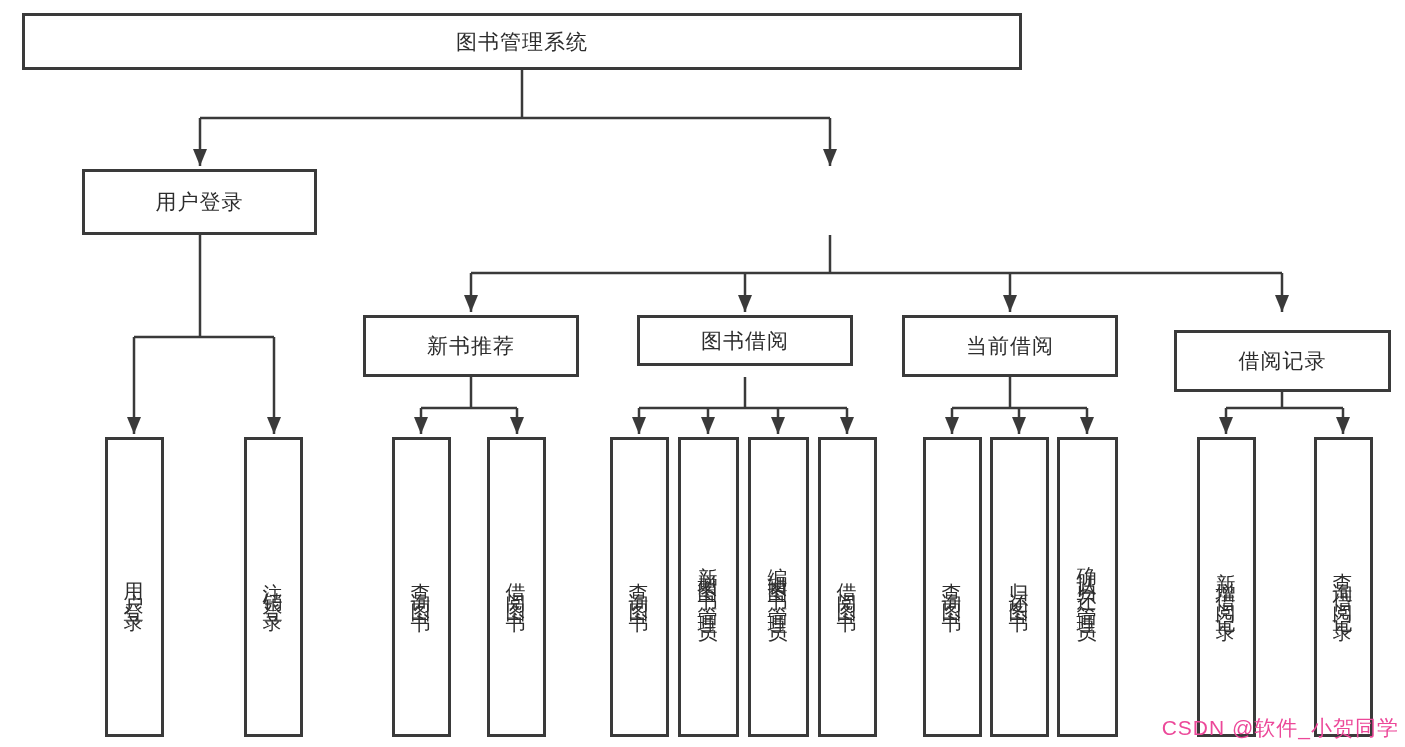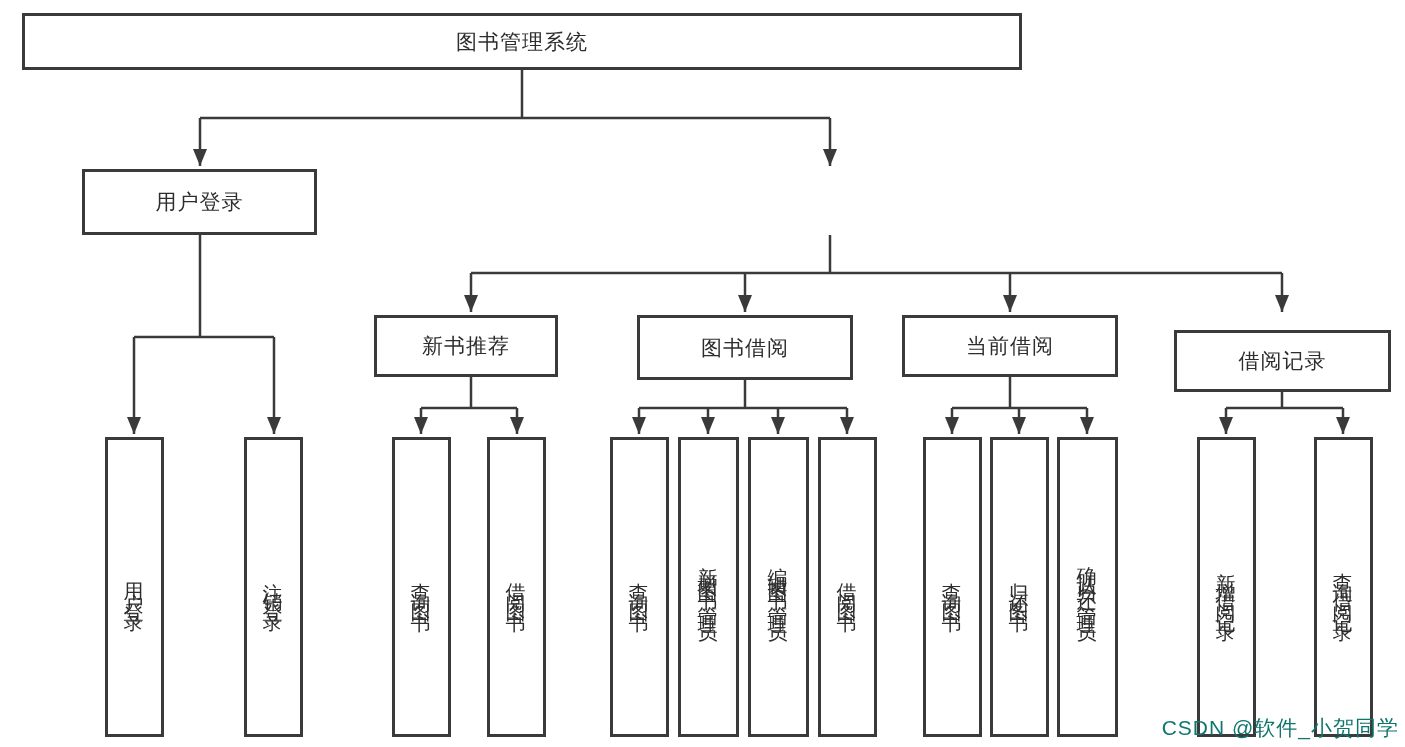--- a/index.html
+++ b/index.html
@@ -36,21 +36,21 @@
   }
   .vtext.long{letter-spacing:8px;font-size:20px;}
   #edges{position:absolute;left:0;top:0;z-index:1;}
   .box{z-index:2;}
   #watermark{
     position:absolute;
     right:6px;
     bottom:5px;
     z-index:3;
     font-size:21px;
-    color:#0f766e;
+    color:#ec4899;
     letter-spacing:1px;
   }
 </style>
 </head>
 <body>
 
 <div id="canvas">
 
   <svg id="edges" width="1405" height="747" viewBox="0 0 1405 747">
     <defs>
@@ -103,24 +103,24 @@
   </svg>
 
   <div class="box" style="left:22px;top:13px;width:1000px;height:57px;">
     <span class="hlabel">图书管理系统</span>
   </div>
 
   <div class="box" style="left:82px;top:169px;width:235px;height:66px;">
     <span class="hlabel">用户登录</span>
   </div>
 
-  <div class="box" style="left:374px;top:315px;width:184px;height:62px;">
+  <div class="box" style="left:363px;top:315px;width:216px;height:62px;">
     <span class="hlabel">新书推荐</span>
   </div>
-  <div class="box" style="left:637px;top:315px;width:216px;height:65px;">
+  <div class="box" style="left:637px;top:315px;width:216px;height:51px;">
     <span class="hlabel">图书借阅</span>
   </div>
   <div class="box" style="left:902px;top:315px;width:216px;height:62px;text-align:right;">
     <span class="hlabel">当前借阅</span>
   </div>
   <div class="box" style="left:1174px;top:330px;width:217px;height:62px;">
     <span class="hlabel">借阅记录</span>
   </div>
 
   <div class="box leaf" style="left:105px;">

